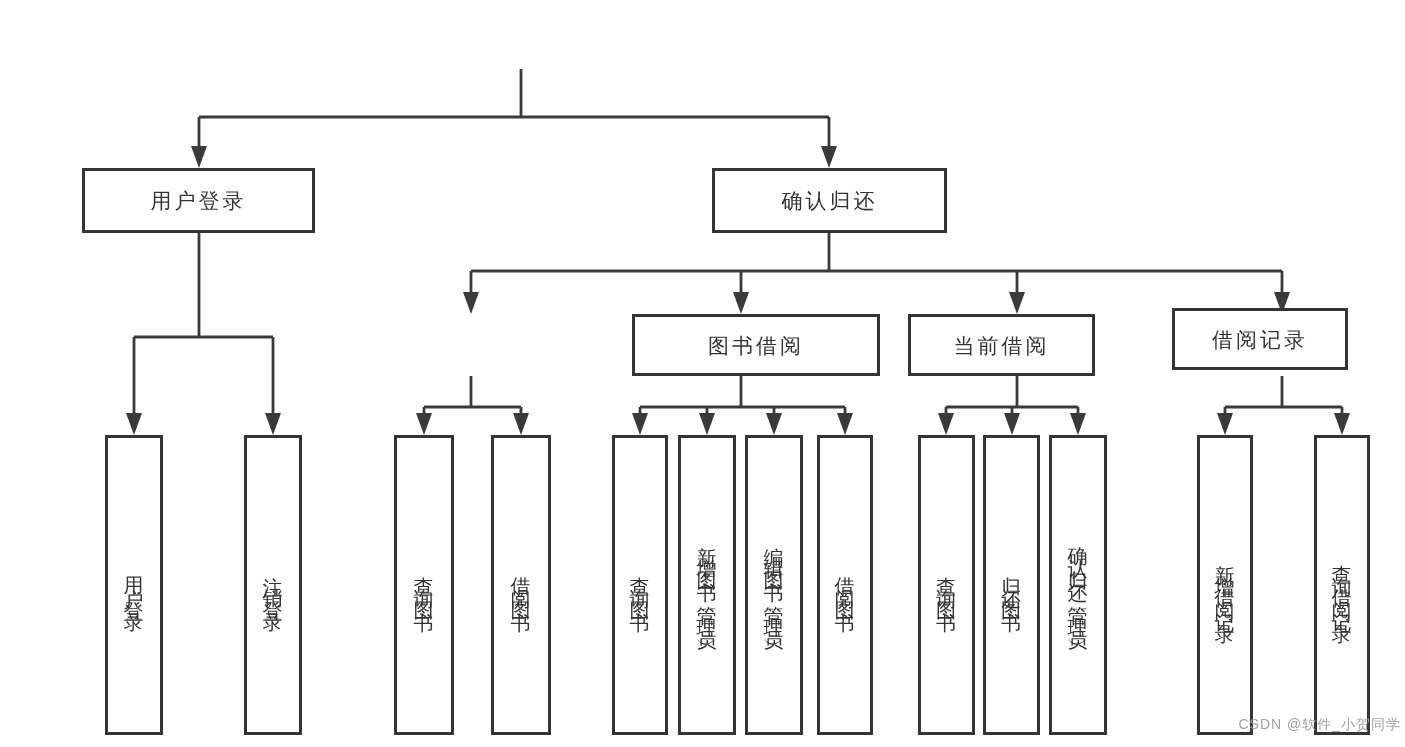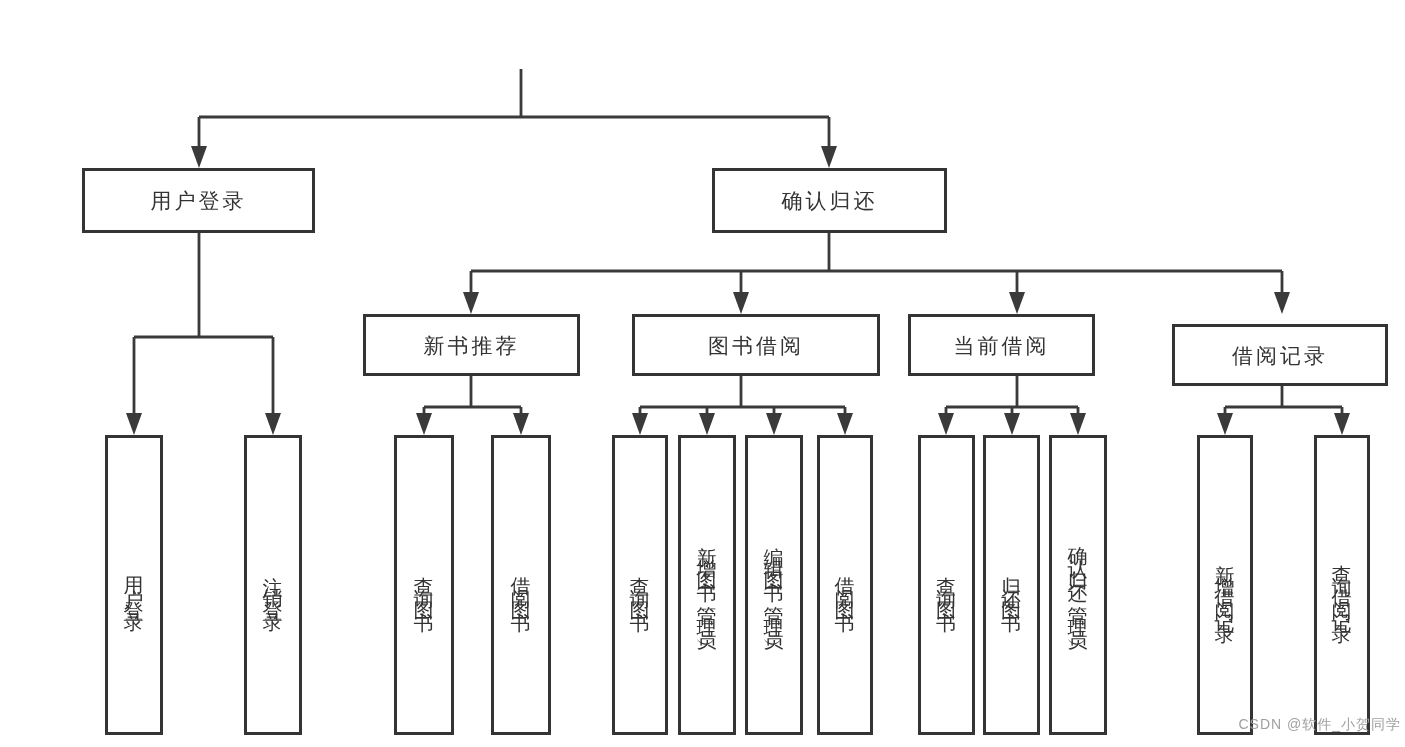--- a/index.html
+++ b/index.html
@@ -105,30 +105,27 @@
   </svg>
 
 
   <div class="box" style="left:82px;top:168px;width:233px;height:65px;">
     <span class="lbl">用户登录</span>
   </div>
   <div class="box" style="left:712px;top:168px;width:235px;height:65px;">
     <span class="lbl">确认归还</span>
   </div>
 
-  <div class="box" style="left:363px;top:314px;width:217px;height:62px;">
-    <span class="lbl">新书推荐</span>
-  </div>
   <div class="box" style="left:632px;top:314px;width:248px;height:62px;">
     <span class="lbl">图书借阅</span>
   </div>
   <div class="box" style="left:908px;top:314px;width:187px;height:62px;">
     <span class="lbl">当前借阅</span>
   </div>
-  <div class="box" style="left:1172px;top:324px;width:216px;height:62px;">
+  <div class="box" style="left:1172px;top:308px;width:176px;height:62px;">
     <span class="lbl">借阅记录</span>
   </div>
 
   <div class="box vertical" style="left:105px;top:435px;width:58px;height:300px;">
     <span class="lbl">用户登录</span>
   </div>
   <div class="box vertical" style="left:244px;top:435px;width:58px;height:300px;">
     <span class="lbl">注销登录</span>
   </div>
 

